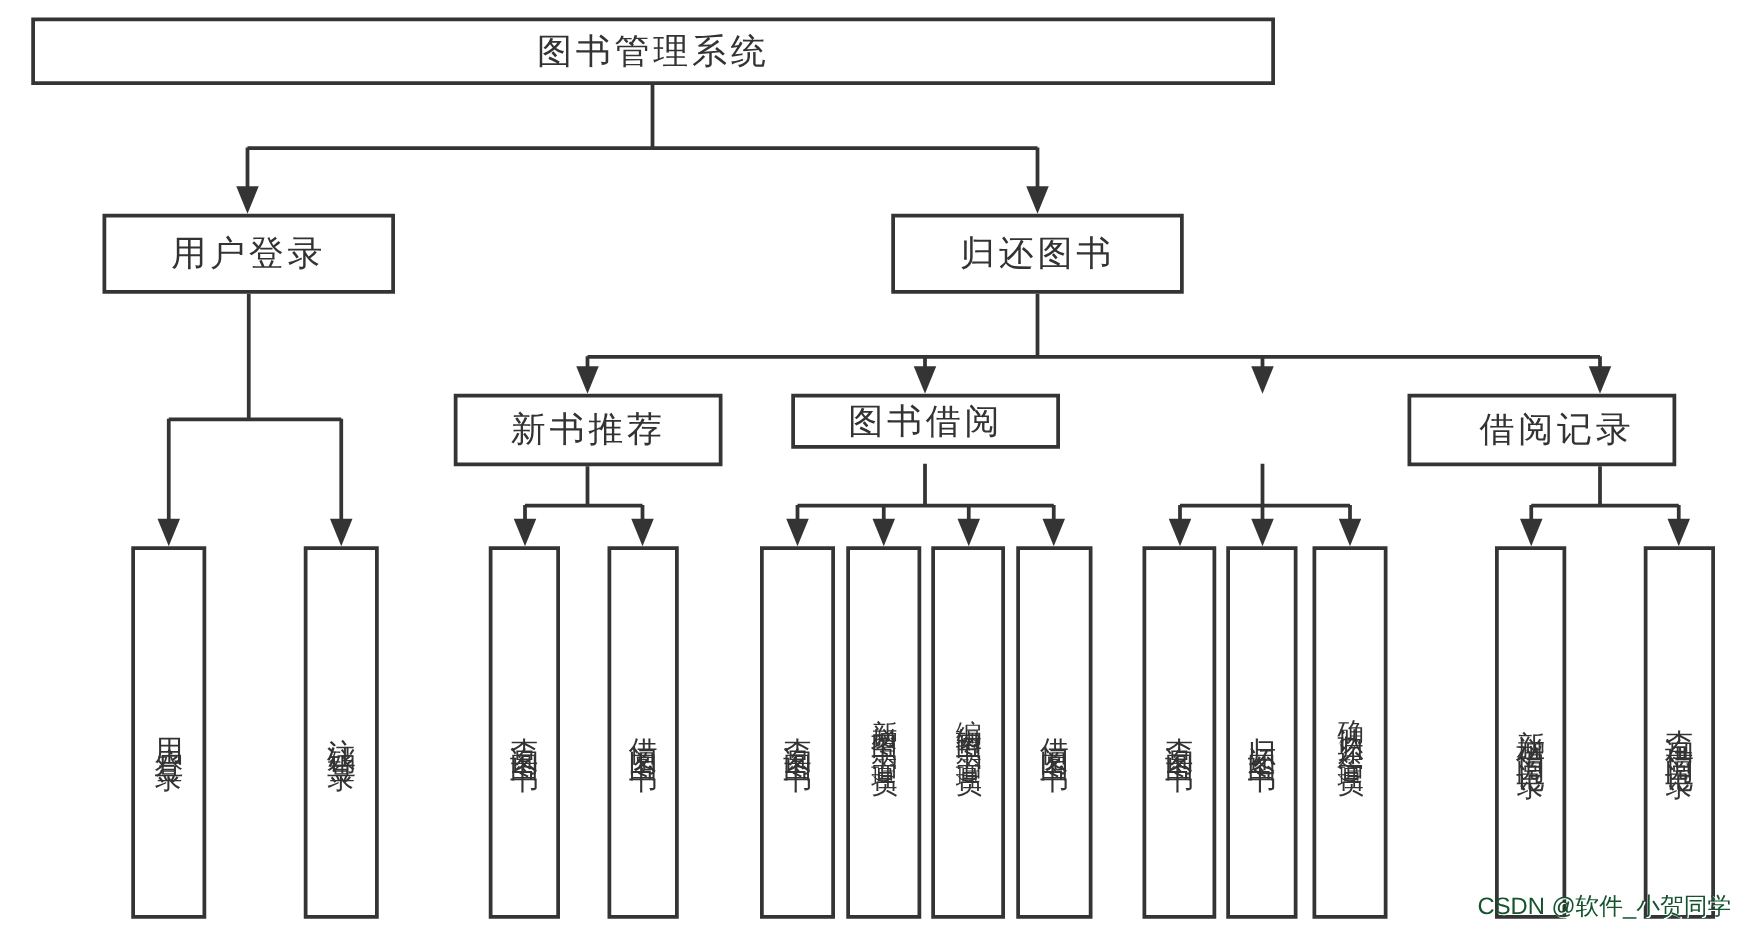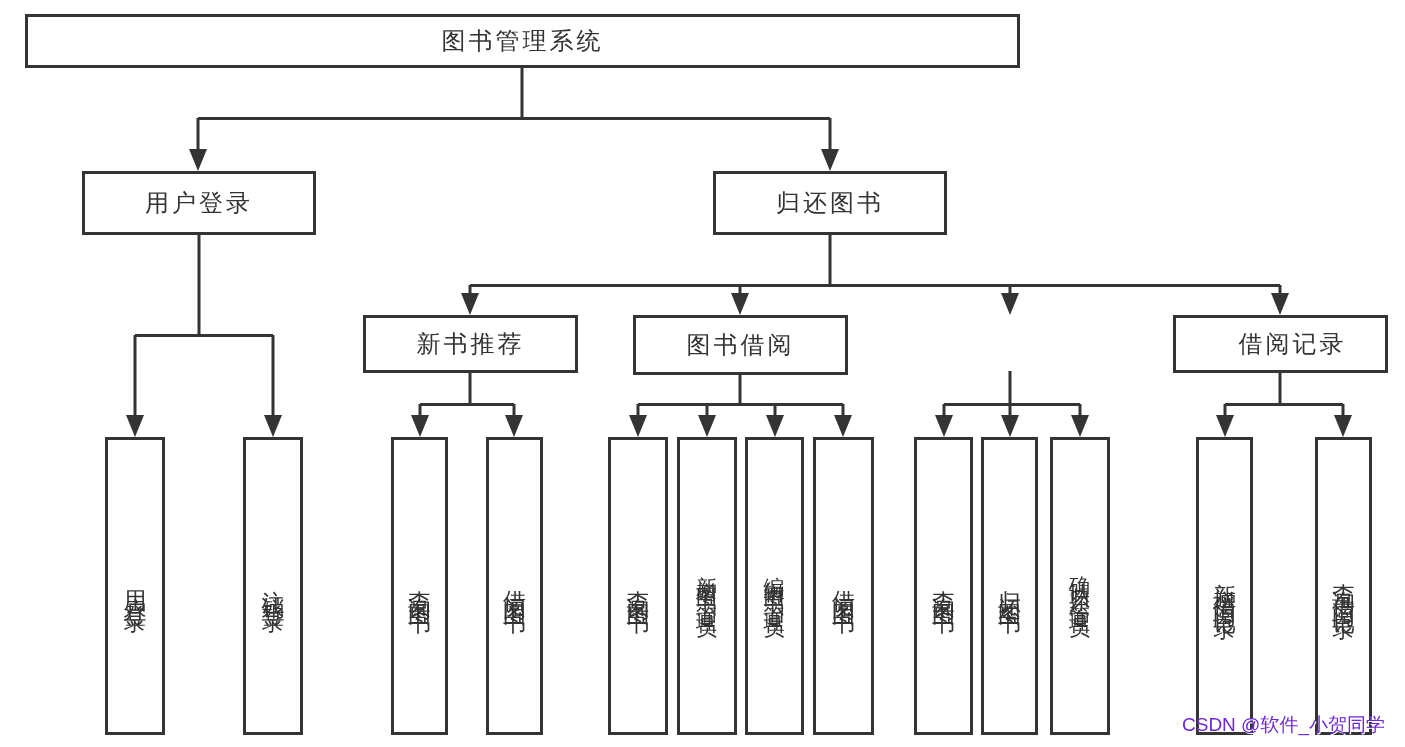--- a/index.html
+++ b/index.html
@@ -26,21 +26,21 @@
     position: absolute;
     box-sizing: border-box;
     background: #ffffff;
     border: 3px solid #343434;
     display: flex;
     align-items: center;
     justify-content: center;
     color: #333333;
   }
   .node-label {
-    font-size: 24px;
+    font-size: 28px;
     letter-spacing: 3px;
     color: #333333;
     white-space: nowrap;
     line-height: 1;
   }
   .leaf {
     top: 437px;
     height: 298px;
   }
   .leaf-label {
@@ -55,21 +55,21 @@
   .leaf-label.dense {
     font-size: 21px;
     letter-spacing: 6px;
   }
   #watermark {
     position: absolute;
     left: 1182px;
     top: 712px;
     width: 220px;
     font-size: 19px;
-    color: #6d28d9;
+    color: #14532d;
     text-shadow: 1px 1px 0 #ffffff;
     white-space: nowrap;
   }
 </style>
 </head>
 <body>
 
 <div id="canvas">
 
   <svg id="connectors" viewBox="0 0 1405 747" xmlns="http://www.w3.org/2000/svg">
@@ -119,24 +119,24 @@
   <div class="box" style="left:82px; top:171px; width:234px; height:64px;">
     <span class="node-label">用户登录</span>
   </div>
   <div class="box" style="left:713px; top:171px; width:234px; height:64px;">
     <span class="node-label">归还图书</span>
   </div>
 
   <div class="box" style="left:363px; top:315px; width:215px; height:58px;align-items:center;">
     <span class="node-label">新书推荐</span>
   </div>
-  <div class="box" style="left:633px; top:315px; width:215px; height:60px;">
+  <div class="box" style="left:633px; top:315px; width:215px; height:44px;">
     <span class="node-label">图书借阅</span>
   </div>
-  <div class="box" style="left:1173px; top:315px; width:215px; height:58px;padding-left:24px;">
+  <div class="box" style="left:1126px; top:315px; width:215px; height:58px;padding-left:24px;">
     <span class="node-label">借阅记录</span>
   </div>
 
   <div class="box leaf" style="left:105px; width:60px;">
     <span class="leaf-label">用户登录</span>
   </div>
   <div class="box leaf" style="left:243px; width:60px;">
     <span class="leaf-label">注销登录</span>
   </div>
 

